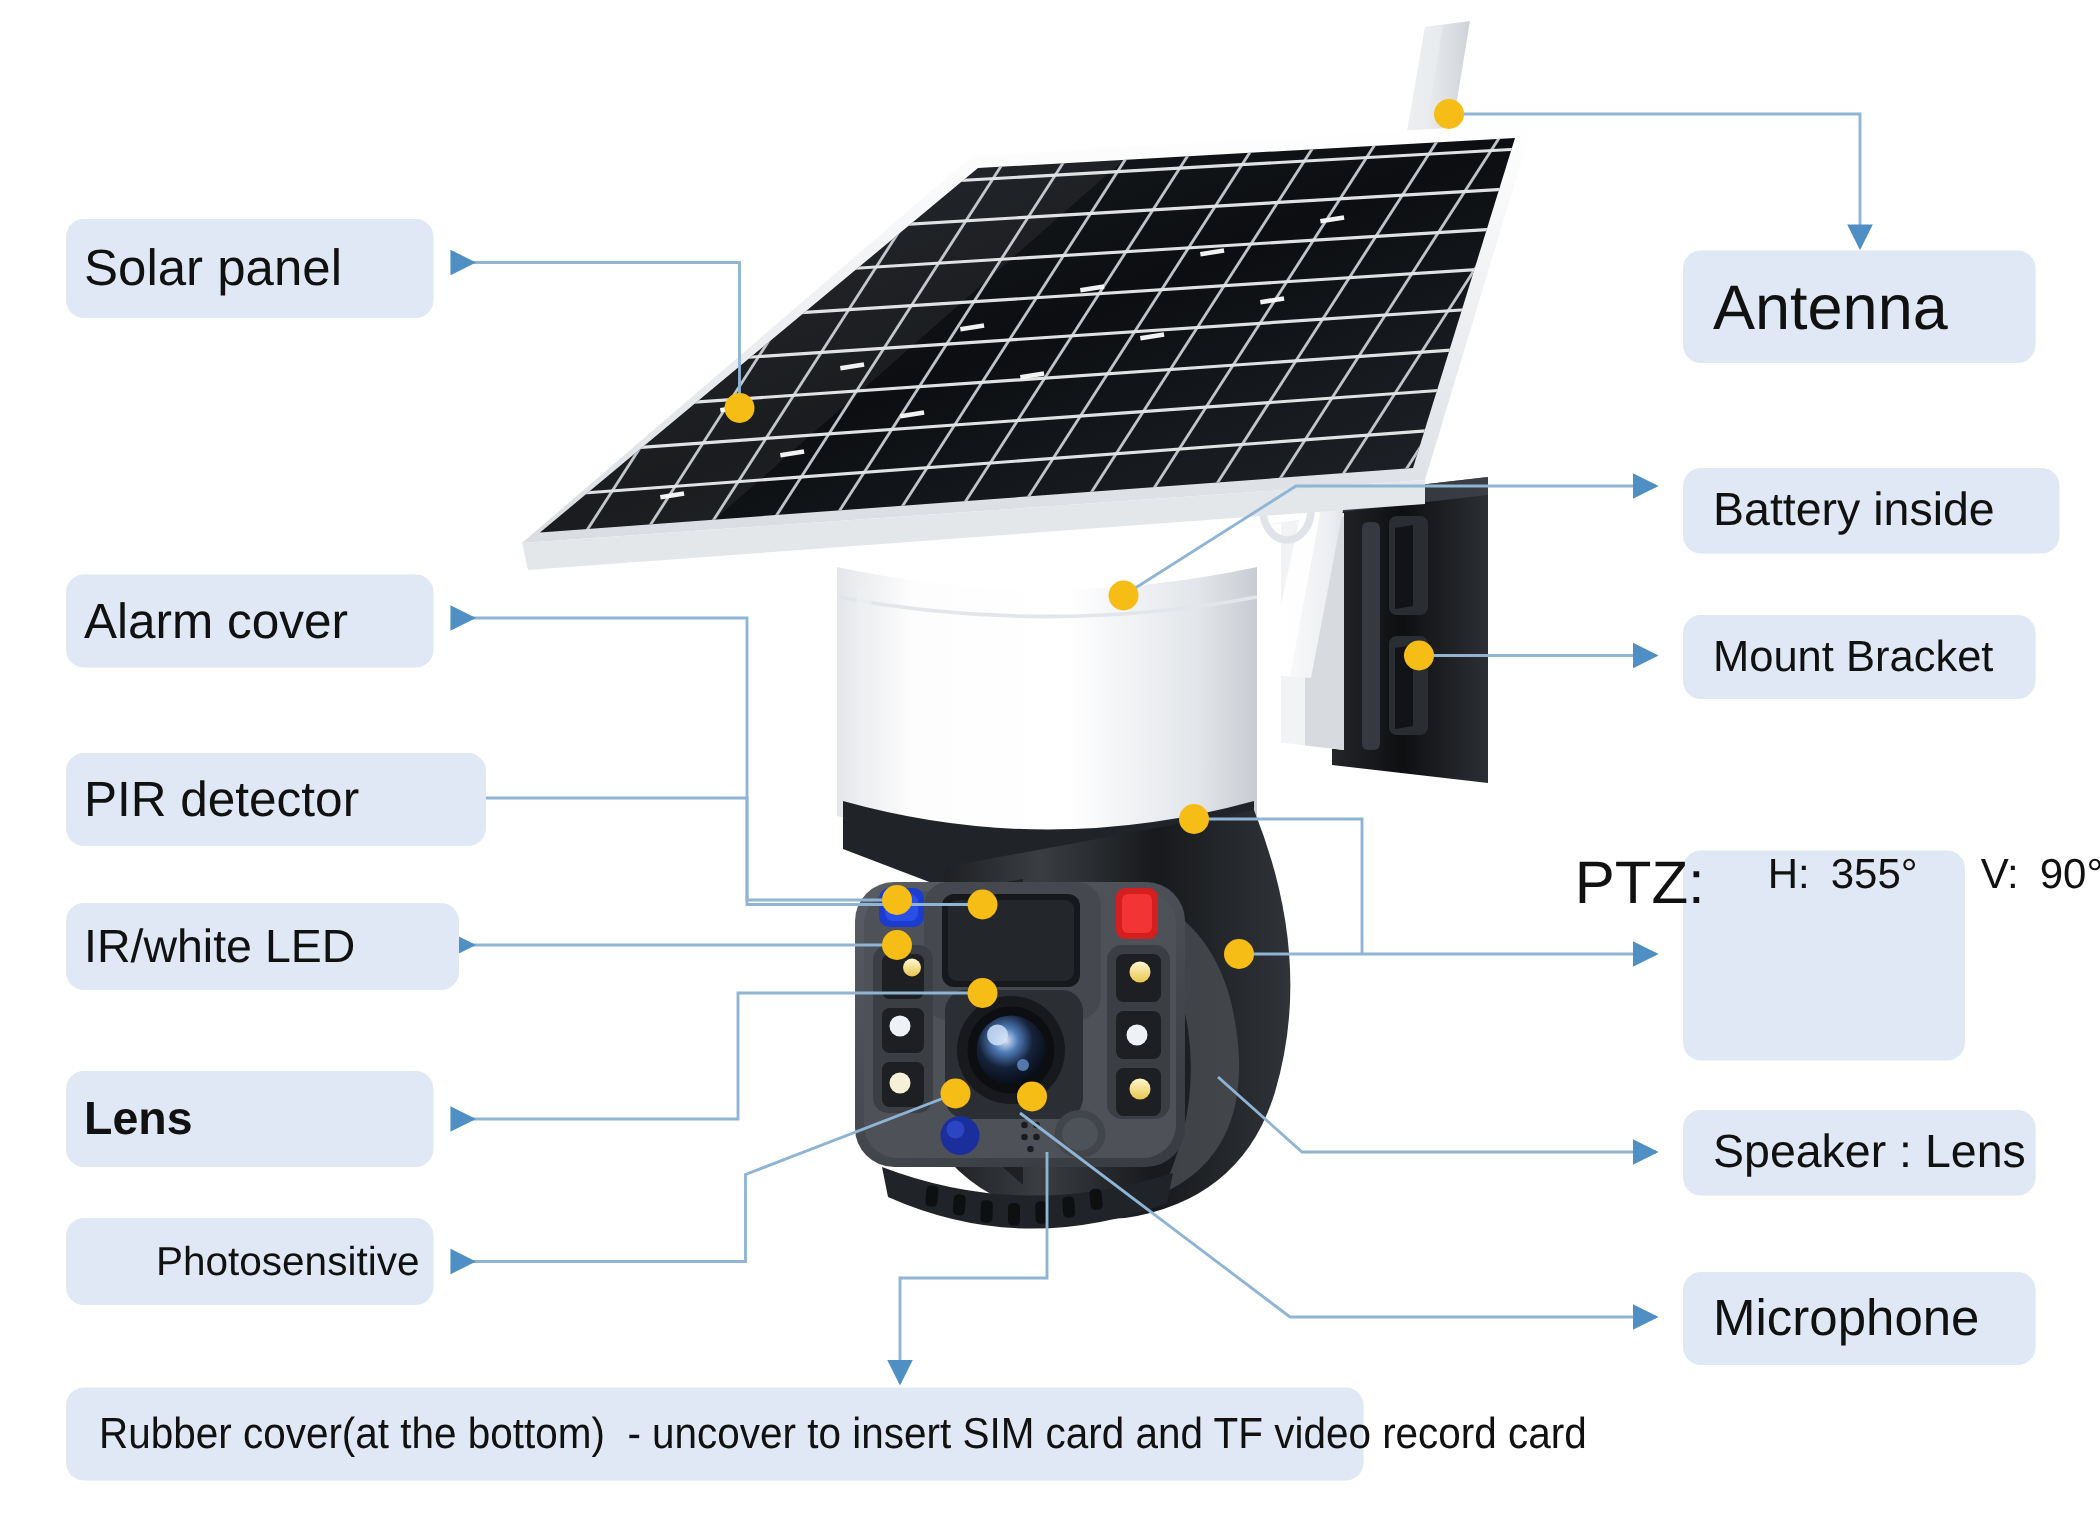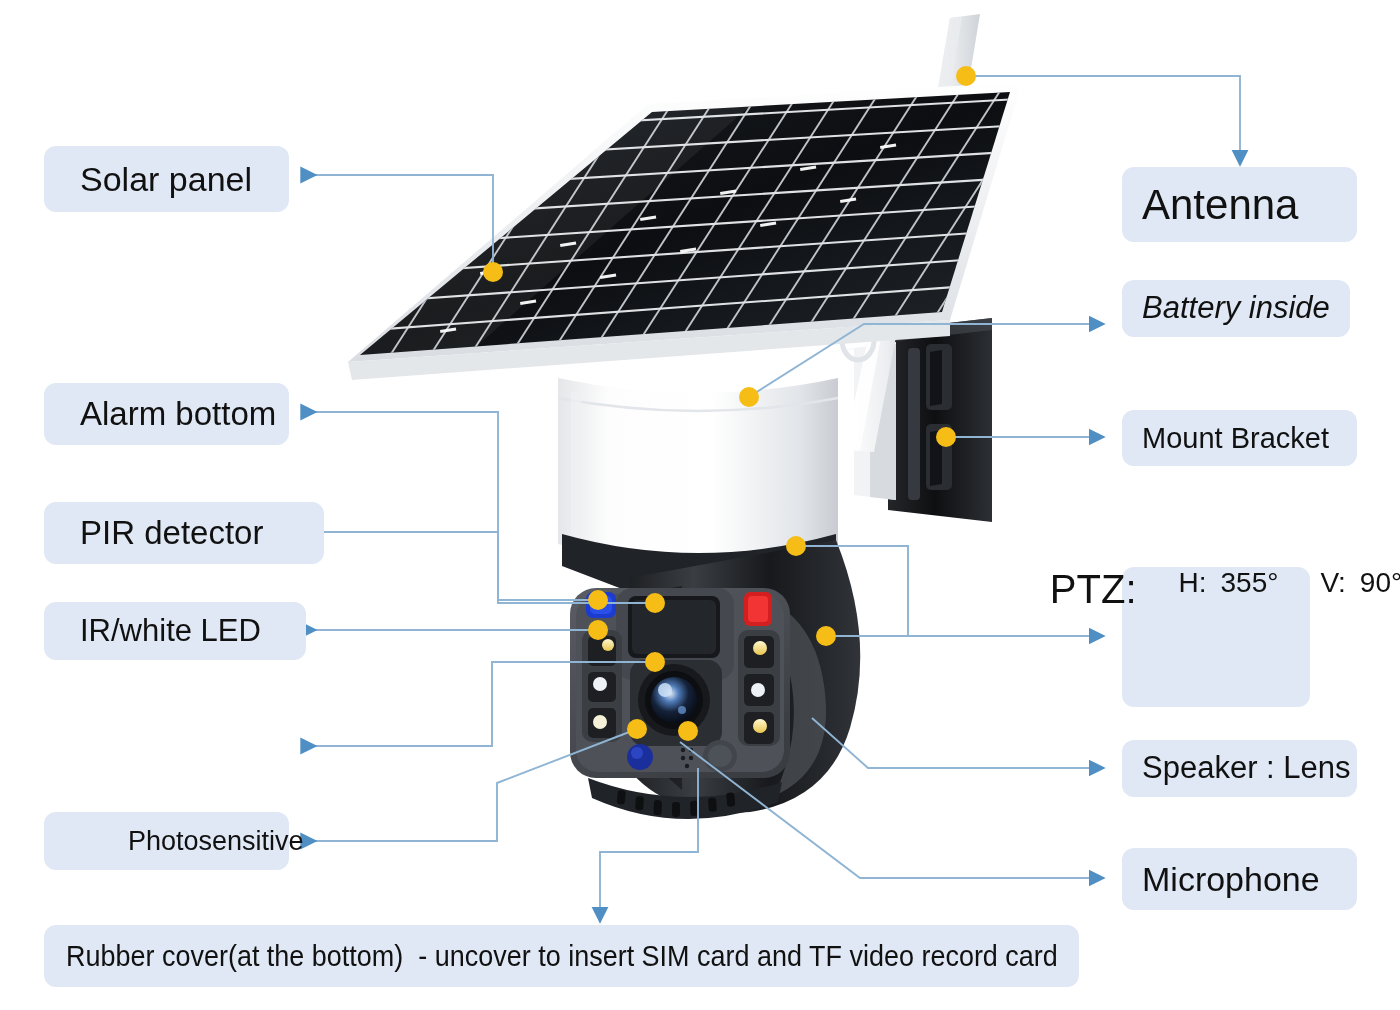--- a/index.html
+++ b/index.html
@@ -8,21 +8,21 @@
 
   #stage{position:absolute;inset:0;width:1400px;height:1010px;}
 
   
   #wires{position:absolute;left:0;top:0;width:1400px;height:1010px;pointer-events:none;z-index:40;}
 
   
   .chip{position:absolute;background:#dfe8f4;border-radius:12px;
         display:flex;align-items:center;box-sizing:border-box;z-index:60;}
   .chip .txt{white-space:pre;line-height:1.12;}
-  .chip.l{justify-content:flex-start;padding-left:36px;}
+  .chip.l{justify-content:flex-start;padding-left:12px;}
   .chip.r{justify-content:flex-start;padding-left:20px;}
 
   .f-reg{font-weight:400;}
   .f-bold{font-weight:700;}
   .f-light{font-weight:400;}
 
   
   #product{position:absolute;left:330px;top:0px;width:740px;height:900px;z-index:20;}
 
   
@@ -337,41 +337,44 @@
       <circle cx="637" cy="729" r="10"></circle>
       <circle cx="688" cy="731" r="10"></circle>
     </g>
   </svg>
 
   <div class="chip l" style="left:44px;top:146px;width:245px;height:66px;">
     <span class="txt f-reg" style="font-size:34px;">Solar panel</span>
   </div>
 
   <div class="chip l" style="left:44px;top:383px;width:245px;height:62px;">
-    <span class="txt f-reg" style="font-size:33px;">Alarm bottom</span>
+    <span class="txt f-reg" style="font-size:33px;">Alarm cover</span>
   </div>
 
   <div class="chip l" style="left:44px;top:502px;width:280px;height:62px;">
     <span class="txt f-reg" style="font-size:33px;">PIR detector</span>
   </div>
 
   <div class="chip l" style="left:44px;top:602px;width:262px;height:58px;">
     <span class="txt f-light" style="font-size:31px;">IR/white LED</span>
   </div>
 
+  <div class="chip l" style="left:44px;top:714px;width:245px;height:64px;">
+    <span class="txt f-bold" style="font-size:31px;">Lens</span>
+  </div>
 
   <div class="chip l" style="left:44px;top:812px;width:245px;height:58px;">
     <span class="txt f-light" style="font-size:27px;margin-left:48px;">Photosensitive</span>
   </div>
 
   <div class="chip r" style="left:1122px;top:167px;width:235px;height:75px;">
     <span class="txt f-light" style="font-size:42px;">Antenna</span>
   </div>
 
-  <div class="chip r" style="left:1122px;top:280px;width:228px;height:57px;font-style:italic;">
+  <div class="chip r" style="left:1122px;top:312px;width:251px;height:57px;">
     <span class="txt f-light" style="font-size:31px;">Battery inside</span>
   </div>
 
   <div class="chip r" style="left:1122px;top:410px;width:235px;height:56px;">
     <span class="txt f-light" style="font-size:29px;">Mount Bracket</span>
   </div>
 
   <div class="chip r" style="left:1122px;top:567px;width:188px;height:140px;justify-content:center;align-items:flex-start;gap:42px;">
     <span class="txt f-light" style="font-size:40px;">PTZ:</span>
     <span style="display:flex;gap:14px;align-items:baseline;">
@@ -385,17 +388,17 @@
   </div>
 
   <div class="chip r" style="left:1122px;top:740px;width:235px;height:57px;">
     <span class="txt f-reg" style="font-size:31px;">Speaker : Lens</span>
   </div>
 
   <div class="chip r" style="left:1122px;top:848px;width:235px;height:62px;">
     <span class="txt f-light" style="font-size:34px;">Microphone</span>
   </div>
 
-  <div class="chip l" style="left:44px;top:925px;width:1035px;height:62px;padding-left:22px;">
+  <div class="chip l" style="left:44px;top:925px;width:865px;height:62px;padding-left:22px;">
     <span class="txt" style="font-size:29px;font-weight:400;transform:scaleX(0.93);transform-origin:left center;display:inline-block;">Rubber cover(at the bottom)  - uncover to insert SIM card and TF video record card</span>
   </div>
 
 </div>
 
 </body></html>

